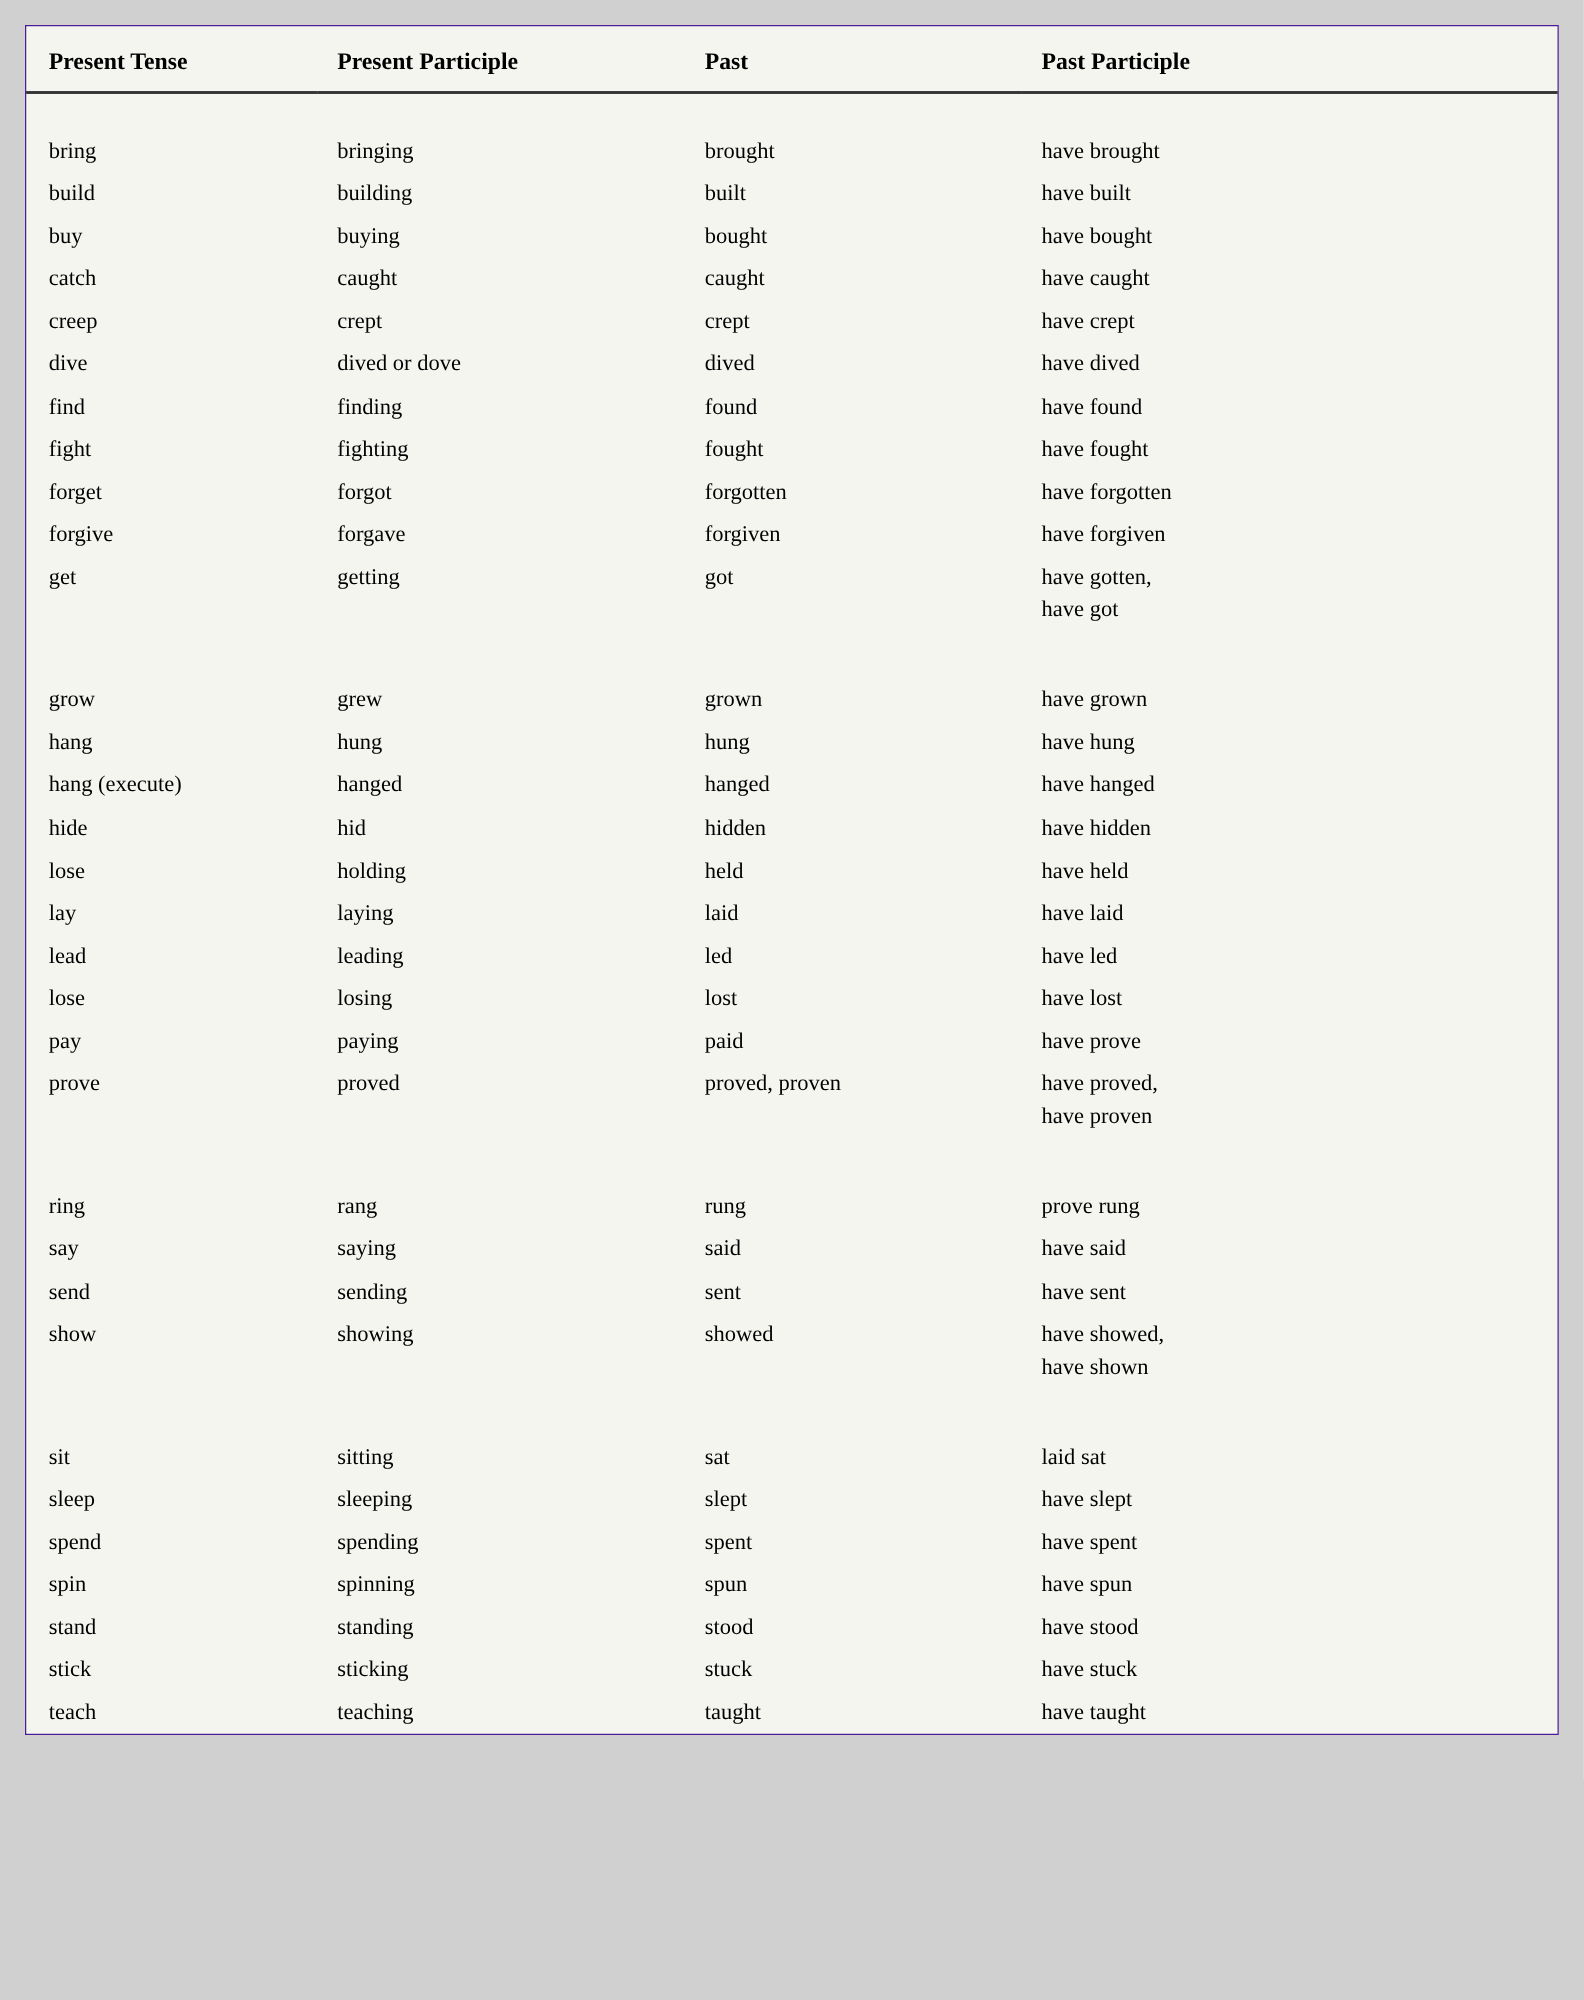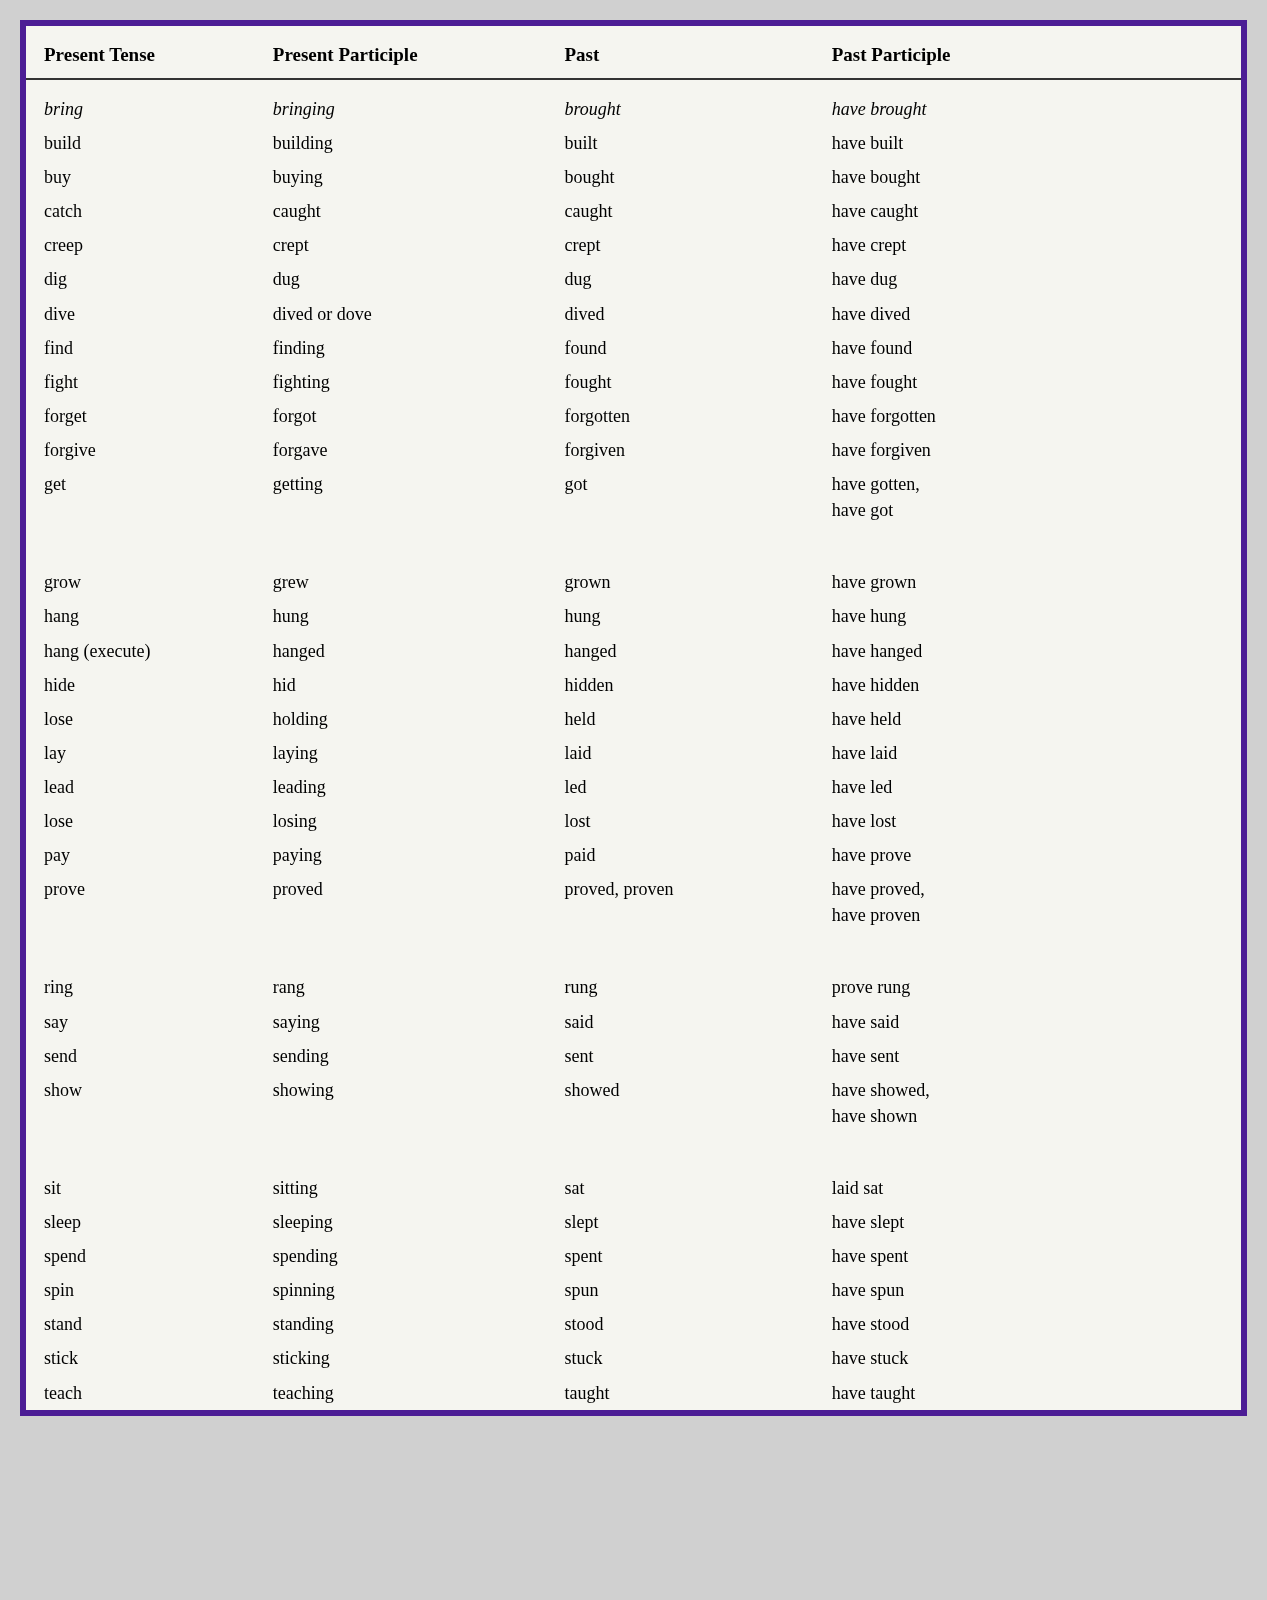--- a/index.html
+++ b/index.html
@@ -16,21 +16,21 @@
       justify-content: center;
       align-items: flex-start;
       min-height: 1600px;
       padding: 20px;
     }
 
     .table-container {
       background-color: #f5f5f0;
       width: 1227px;
       padding: 0;
-      border: 6px solid #4c1d95;
+      border: 1px solid #4c1d95;
     }
 
     table {
       width: 100%;
       border-collapse: collapse;
       border-spacing: 0;
     }
 
     thead tr {
       border-bottom: 2px solid #333;
@@ -43,22 +43,21 @@
       padding: 18px 16px 12px 16px;
       vertical-align: bottom;
       font-style: normal;
     }
 
     tbody tr {
       border-bottom: none;
     }
 
     tbody tr:first-child td {
-      padding-top: 16px;
-      font-style: italic;
+      padding-top: 32px;
     }
 
     tbody td {
       padding: 4px 16px;
       vertical-align: top;
       font-size: 18px;
       line-height: 1.45;
     }
 
     .col-present { width: 19%; }
@@ -116,26 +115,20 @@
           <td>caught</td>
           <td>have caught</td>
         </tr>
         <tr>
           <td>creep</td>
           <td>crept</td>
           <td>crept</td>
           <td>have crept</td>
         </tr>
         <tr>
-          <td>dig</td>
-          <td>dug</td>
-          <td>dug</td>
-          <td>have dug</td>
-        </tr>
-        <tr>
           <td>dive</td>
           <td>dived or dove</td>
           <td>dived</td>
           <td>have dived</td>
         </tr>
         <tr>
           <td>find</td>
           <td>finding</td>
           <td>found</td>
           <td>have found</td>

